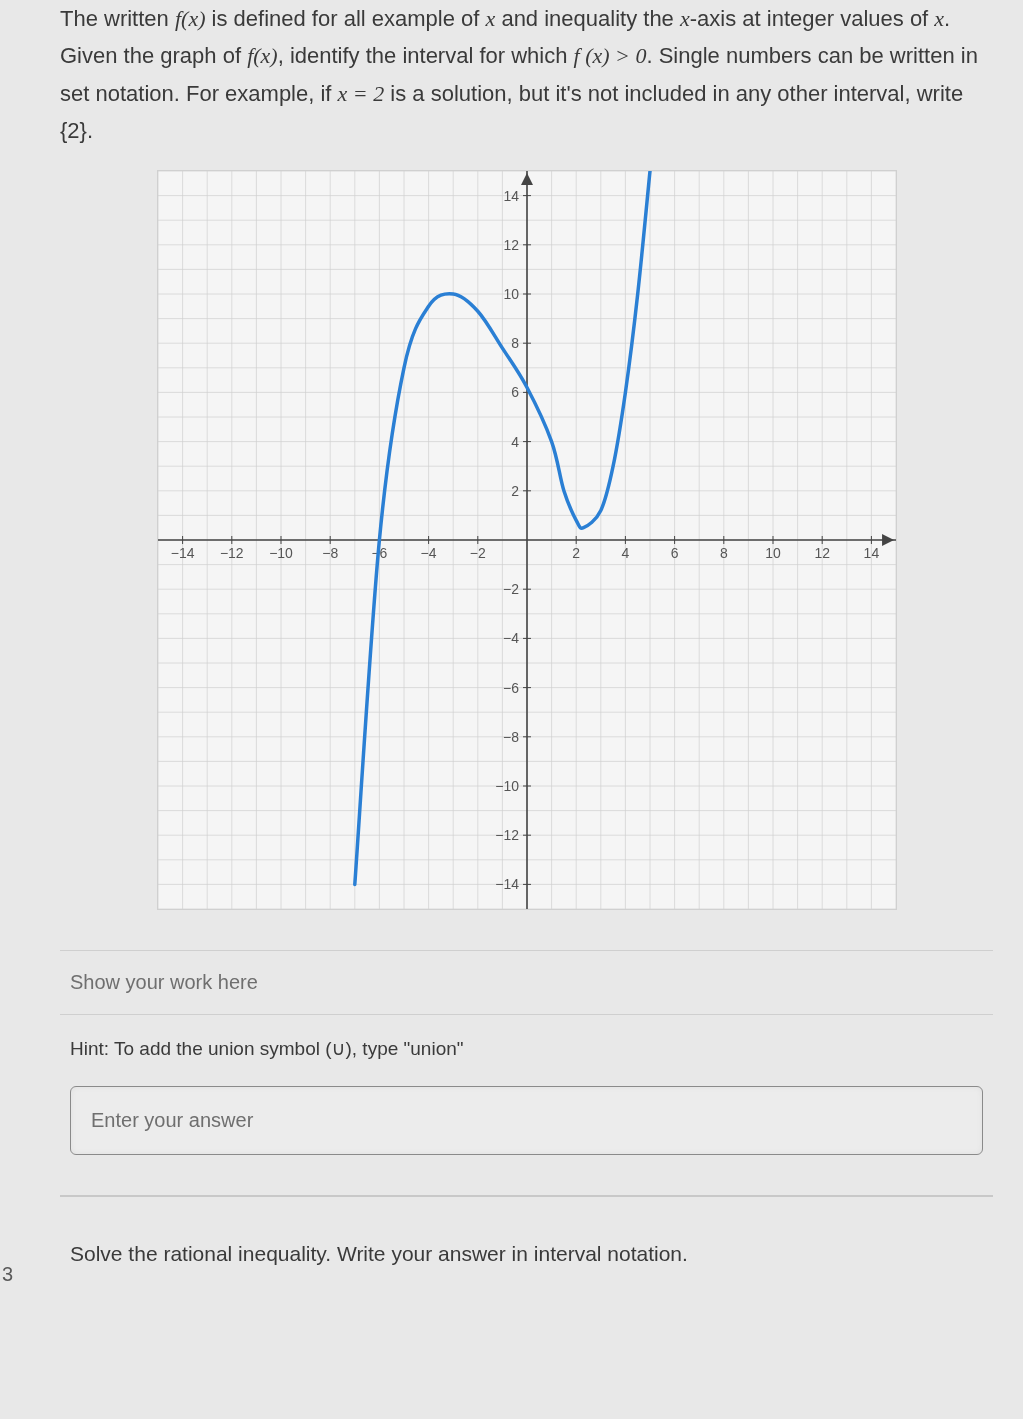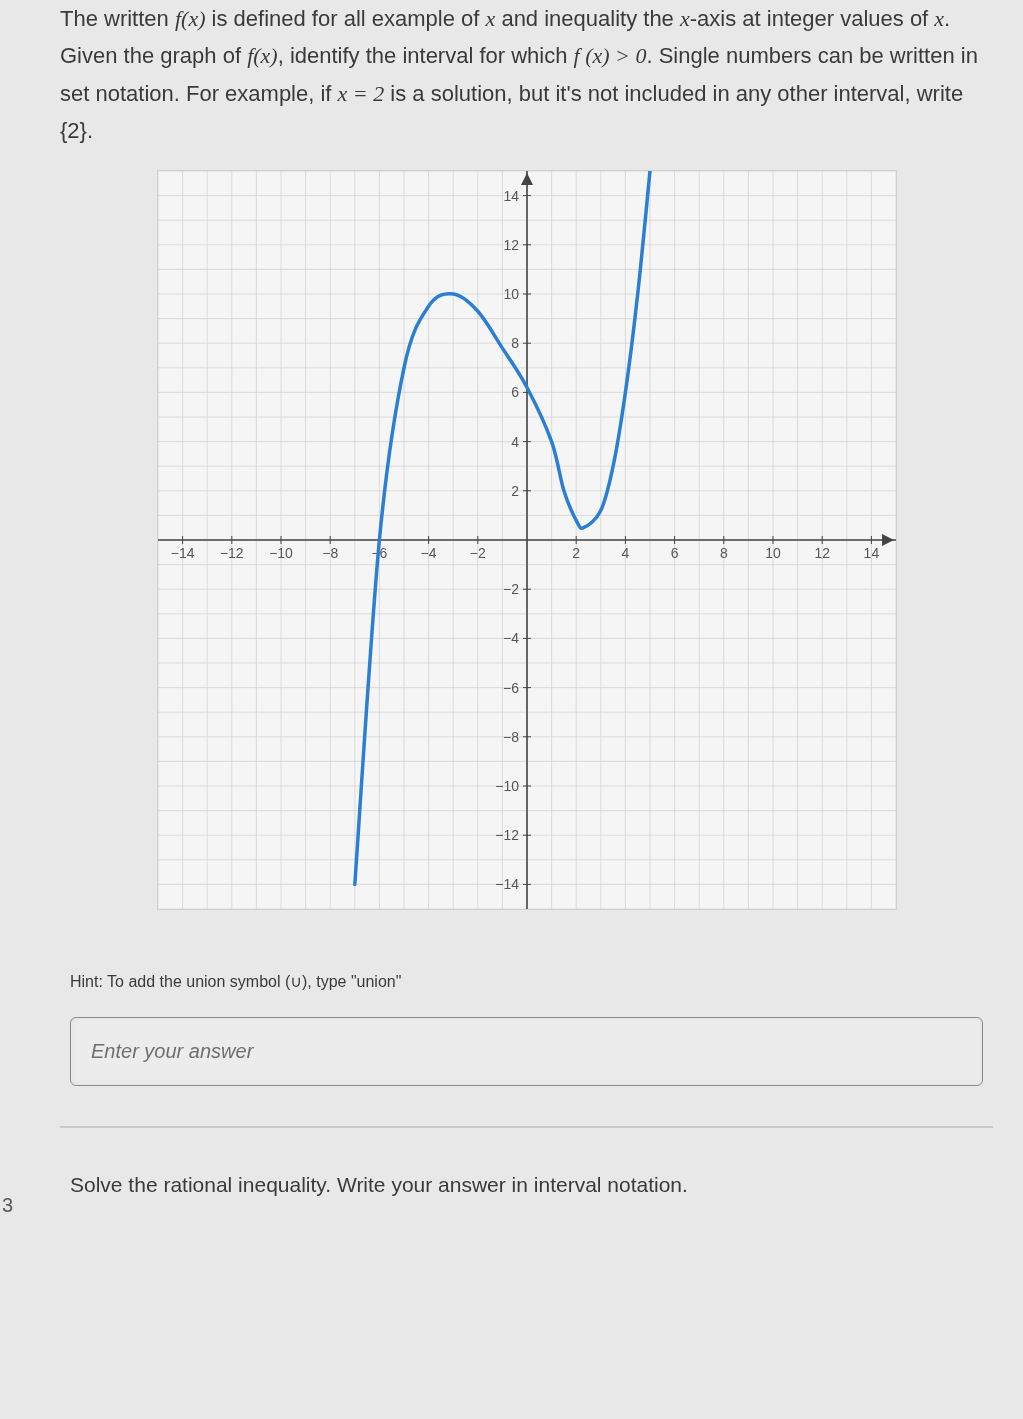--- a/index.html
+++ b/index.html
@@ -26,34 +26,33 @@
   }
   svg.chart { background: #f5f5f5; border: 1px solid #d0d0d0; }
   .show-work {
     font-size: 20px;
     color: #6f6f6f;
     padding: 20px 0 20px 10px;
     border-top: 1px solid #cfcfcf;
     border-bottom: 1px solid #cfcfcf;
   }
   .hint {
-    font-size: 16px;
+    font-size: 19px;
     color: #3a3a3a;
     padding: 22px 0 22px 10px;
   }
   .answer-box {
     border: 1px solid #8a8a8a;
     border-radius: 6px;
     background: #ececec;
     padding: 22px 20px;
     font-size: 20px;
     color: #6f6f6f;
     margin: 4px 10px 40px 10px;
     box-shadow: inset 0 0 6px rgba(0,0,0,0.05);
-    font-style: italic;
   }
   .next-q {
     font-size: 21px;
     color: #3a3a3a;
     border-top: 2px solid #c8c8c8;
     padding-top: 45px;
     padding-left: 10px;
   }
   .left-margin-badge {
     position: absolute;
@@ -198,20 +197,21 @@
           <text x="362" y="128.33333333333326" text-anchor="end" font-size="14" fill="#555" font-family="Arial">10</text>
           <line x1="366" y1="123.33333333333326" x2="374" y2="123.33333333333326" stroke="#444"></line>
           <text x="362" y="79" text-anchor="end" font-size="14" fill="#555" font-family="Arial">12</text>
           <line x1="366" y1="74" x2="374" y2="74" stroke="#444"></line>
           <text x="362" y="29.66666666666663" text-anchor="end" font-size="14" fill="#555" font-family="Arial">14</text>
           <line x1="366" y1="24.66666666666663" x2="374" y2="24.66666666666663" stroke="#444"></line>
           <path d="M 197.33333333333334 715.3333333333334 C 201.44444444444446 657.7777777777778, 213.77777777777777 456.3333333333333, 222 370 C 230.22222222222223 283.6666666666667, 238.44444444444443 236.38888888888894, 246.66666666666666 197.33333333333337 C 254.88888888888889 158.2777777777778, 263.1111111111111 147.99999999999997, 271.3333333333333 135.66666666666663 C 279.55555555555554 123.33333333333327, 287.77777777777777 122.51111111111105, 296 123.33333333333326 C 304.22222222222223 124.15555555555547, 312.44444444444446 131.55555555555546, 320.6666666666667 140.5999999999999 C 328.8888888888889 149.64444444444436, 337.1111111111111 164.85555555555555, 345.3333333333333 177.60000000000002 C 353.55555555555554 190.3444444444445, 361.77777777777777 201.44444444444449, 370 217.06666666666672 C 378.22222222222223 232.68888888888895, 388.5 254.06666666666672, 394.6666666666667 271.33333333333337 C 400.83333333333337 288.6, 402.88888888888897 307.5111111111112, 407.00000000000006 320.6666666666667 C 411.11111111111114 333.8222222222222, 416.0444444444444 344.0999999999999, 419.3333333333333 350.2666666666666 C 422.6222222222222 356.4333333333333, 422.62222222222226 359.3111111111111, 426.73333333333335 357.66666666666663 C 430.84444444444443 356.0222222222222, 439.06666666666666 350.6777777777778, 444 340.40000000000003 C 448.93333333333334 330.12222222222226, 452.2222222222223 315.73333333333335, 456.33333333333337 296 C 460.44444444444446 276.26666666666665, 464.55555555555554 250.7777777777778, 468.66666666666663 222 C 472.7777777777777 193.2222222222222, 476.8888888888889 160.33333333333326, 481 123.33333333333326 C 485.1111111111111 86.33333333333326, 491.27777777777777 20.555555555555543, 493.3333333333333 0" stroke="#2a7fd4" stroke-width="3.5" fill="none" stroke-linecap="round"></path>
         </svg>
   </div>
 
+  <div class="show-work">Show your work here</div>
 
   <div class="hint">Hint: To add the union symbol (∪), type "union"</div>
 
   <div class="answer-box">Enter your answer</div>
 
   <div class="next-q">Solve the rational inequality. Write your answer in interval notation.</div>
 </div>
 </div>
 
 </body></html>

